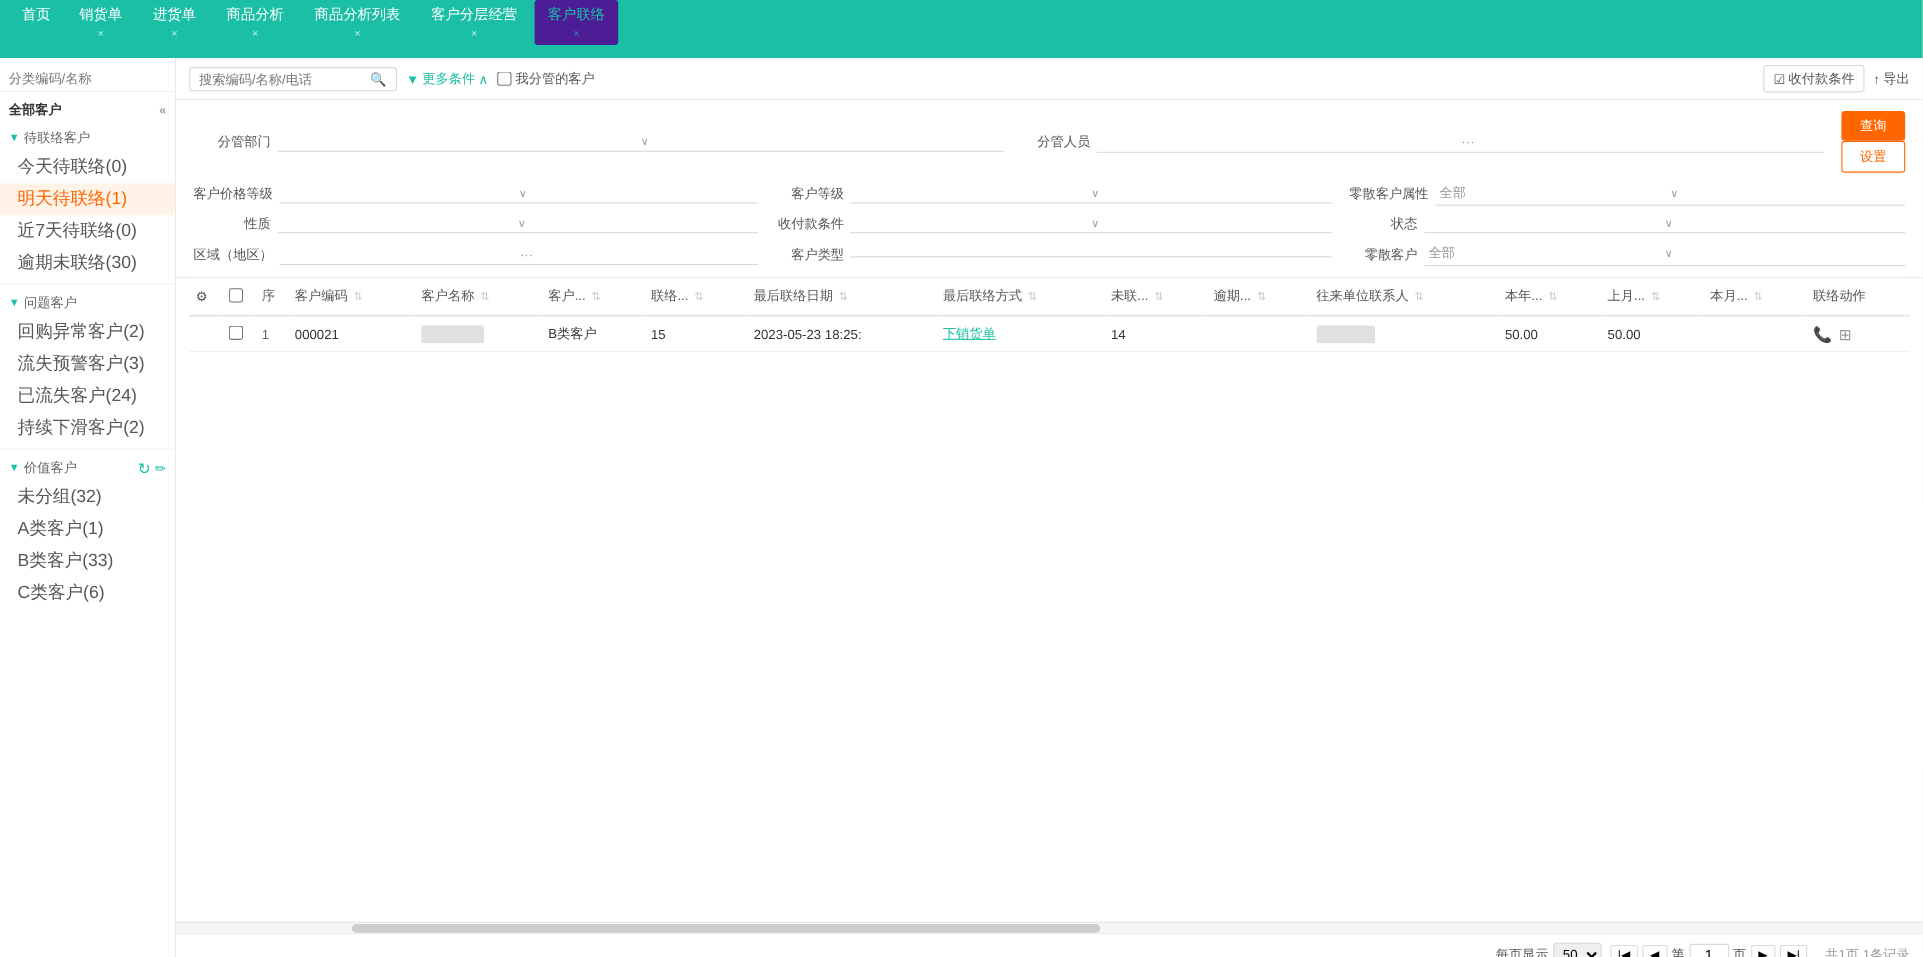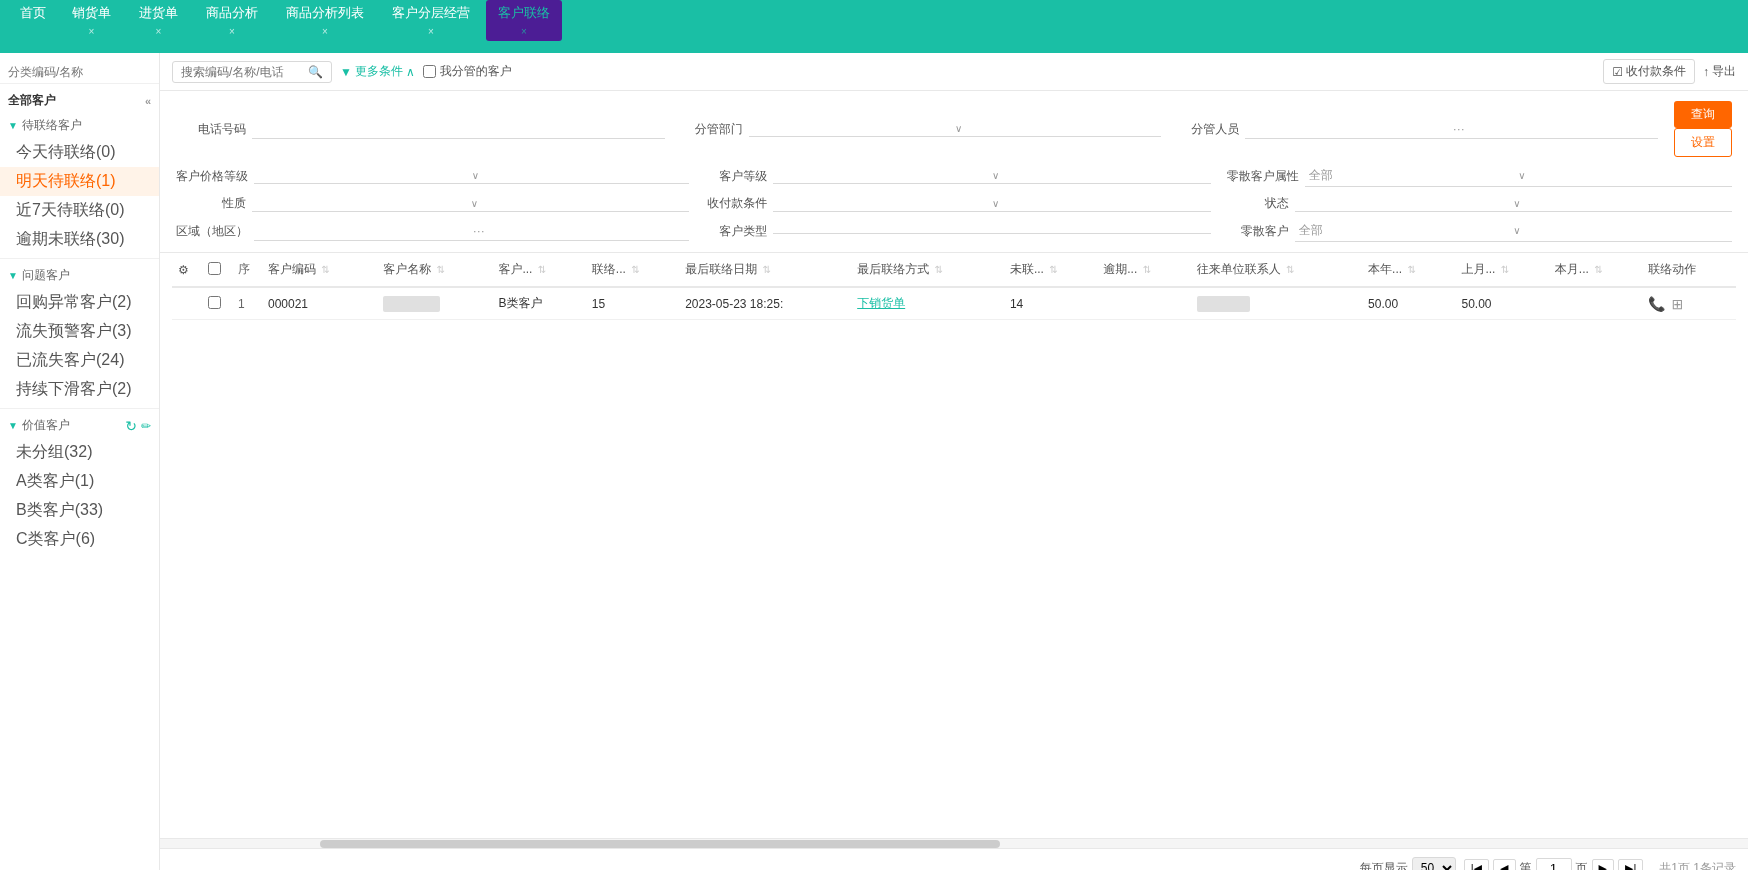--- a/index.html
+++ b/index.html
@@ -126,21 +126,21 @@
       align-items: center;
       gap: 8px;
       border-bottom: 1px solid #e8e8e8;
     }
     .filter-search {
       display: flex;
       align-items: center;
       border: 1px solid #d9d9d9;
       border-radius: 3px;
       padding: 3px 8px;
-      width: 160px;
+      width: 189px;
     }
     .filter-search input {
       border: none;
       outline: none;
       font-size: 12px;
       width: 100%;
       color: #999;
     }
     .filter-more {
       display: flex;
@@ -455,24 +455,20 @@
         <div class="btn-export">
           <span>↑</span>
           <span>导出</span>
         </div>
       </div>
     </div>
 
     <div class="advanced-filter">
 
       <div class="filter-row">
-        <div class="filter-field">
-          <span class="filter-label">电话号码</span>
-          <input class="filter-input" type="text" style="width: 280px;">
-        </div>
         <div class="filter-field">
           <span class="filter-label">分管部门</span>
           <div class="filter-select-wrapper" style="width:280px;">
             <span></span>
             <span class="arrow-down">∨</span>
           </div>
         </div>
         <div class="filter-field">
           <span class="filter-label">分管人员</span>
           <div class="filter-select-wrapper" style="width:220px;">

